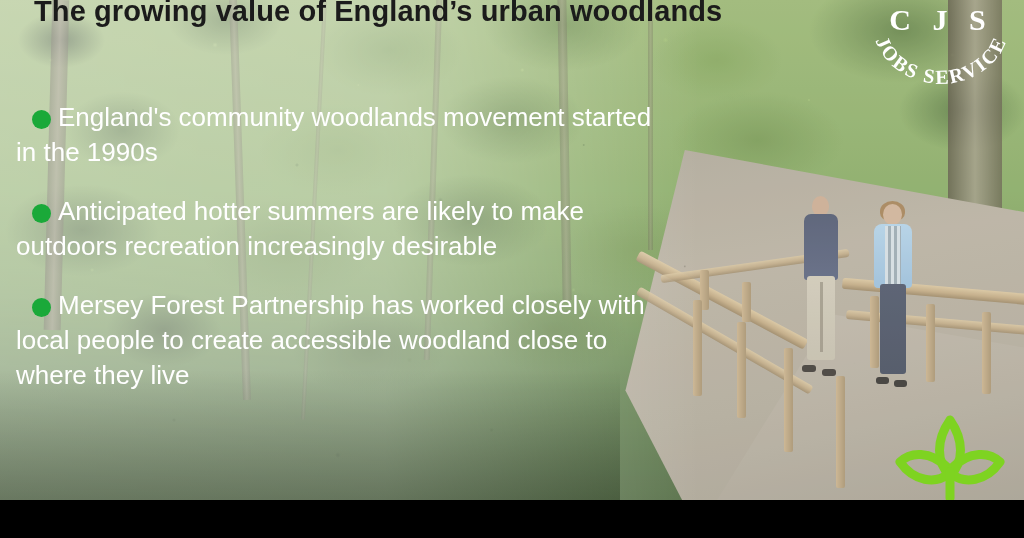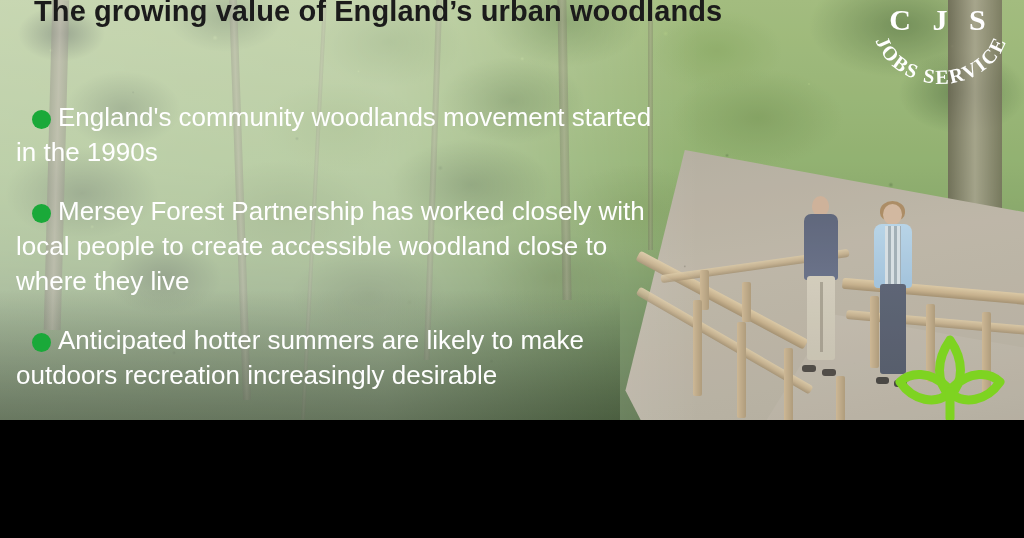--- a/index.html
+++ b/index.html
@@ -1,20 +1,20 @@
 <!DOCTYPE html>
 <html><head>
 <meta charset="utf-8">
 <style>
   * { margin:0; padding:0; box-sizing:border-box; }
   html,body { width:1024px; height:538px; overflow:hidden; background:#000; }
 
   .slide{
     position:relative;
-    width:1024px; height:420px;
+    width:1024px; height:500px;
     overflow:hidden;
     font-family:"Liberation Sans", sans-serif;
   }
 
   
   .photo{ position:absolute; inset:0; overflow:hidden; background:#6d8a52; }
 
   
   .canopy{
     position:absolute; inset:0;
@@ -239,25 +239,25 @@
 
   <div class="title">The growing value of England’s urban woodlands</div>
 
   <div class="bullets">
     <div class="bullet">
       <span class="dot"></span>
       <div class="btext">England's community woodlands movement started in the 1990s</div>
     </div>
     <div class="bullet">
       <span class="dot"></span>
-      <div class="btext">Mersey Forest Partnership has worked closely with local people to create accessible woodland close to where they live</div>
+      <div class="btext">Anticipated hotter summers are likely to make outdoors recreation increasingly desirable</div>
     </div>
     <div class="bullet">
       <span class="dot"></span>
-      <div class="btext">Anticipated hotter summers are likely to make outdoors recreation increasingly desirable</div>
+      <div class="btext">Mersey Forest Partnership has worked closely with local people to create accessible woodland close to where they live</div>
     </div>
   </div>
 
   <div class="readit">Read it here:</div>
 
   <div class="cjs">
     <svg width="150" height="112" viewBox="0 0 150 112" xmlns="http://www.w3.org/2000/svg">
       <defs>
         <path id="arcTop" d="M 14,60 A 62,62 0 0 1 136,60"></path>
         <path id="arcBot" d="M 8,52 A 68,60 0 0 0 142,52"></path>

